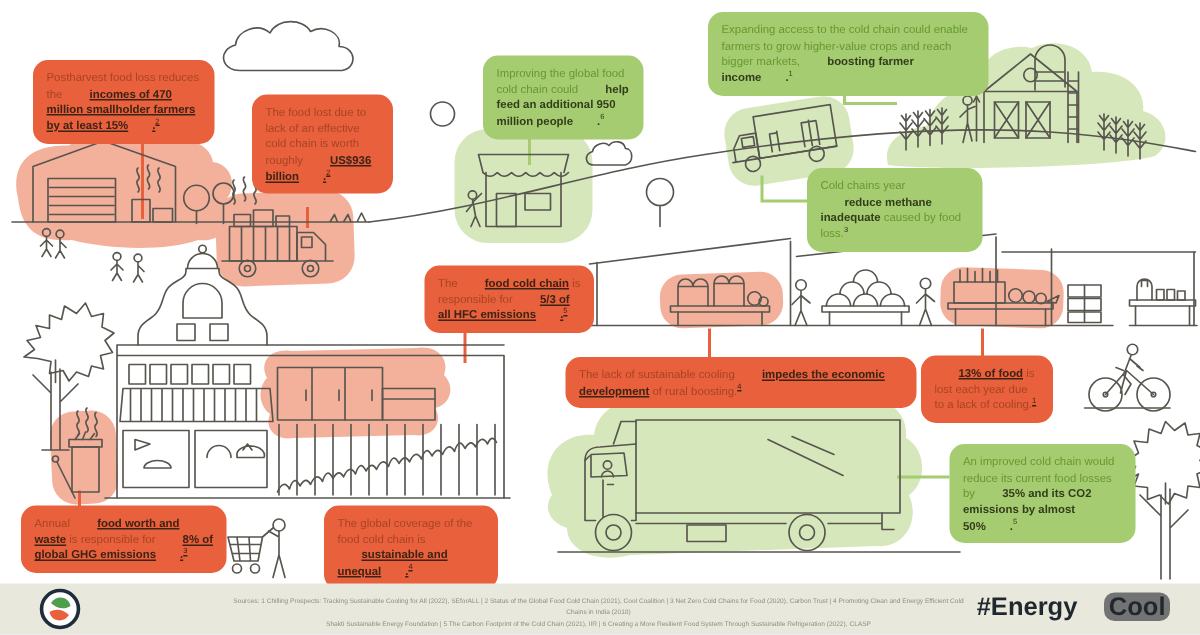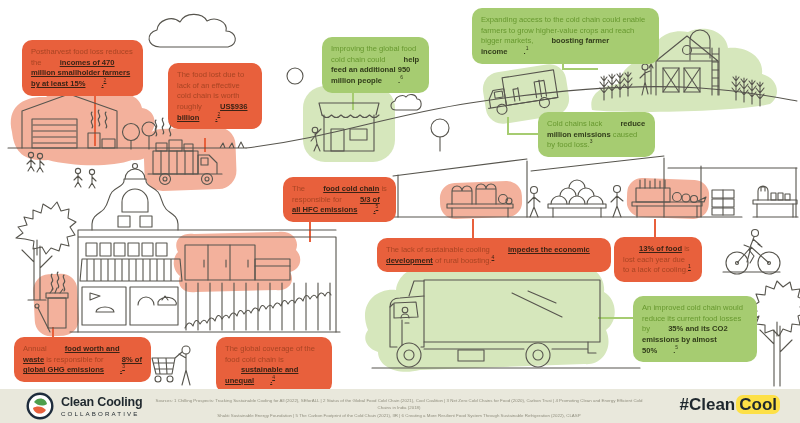--- a/index.html
+++ b/index.html
@@ -29,21 +29,21 @@
   .c11{left:216px;top:337px;width:116px;}
   
   .footer{position:absolute;left:0;top:389px;width:800px;height:34px;background:#E9E8DC;z-index:6;}
   .logo{position:absolute;left:26px;top:3px;display:flex;align-items:center;gap:7px;}
   .logo-text{color:#1F282E;}
   .logo-l1{font-size:12.5px;font-weight:bold;letter-spacing:-0.2px;}
   .logo-l2{font-size:6.2px;letter-spacing:2.1px;margin-top:1px;}
   .sources{position:absolute;left:150px;top:8px;width:498px;text-align:center;
            font-size:4.4px;line-height:1.7;color:#908E7E;}
   .hashtag{position:absolute;right:20px;top:6px;font-size:17px;font-weight:bold;color:#1F282E;}
-  .hashtag .hl{background:#fde047;border-radius:7px;padding:0 3px;margin-left:1px;}
+  .hashtag .hl{background:#737373;border-radius:7px;padding:0 3px;margin-left:18px;}
   
   .ln{stroke:#57554E;stroke-width:1.1;fill:none;stroke-linecap:round;stroke-linejoin:round;}
   .sa{fill:#F3B19C;stroke:none;}
   .pg{fill:#D6E7BC;stroke:none;}
   .lr{stroke:#E8603C;stroke-width:2;fill:none;}
   .lg{stroke:#A6CC71;stroke-width:2;fill:none;}
 </style>
 </head>
 <body>
 
@@ -320,21 +320,21 @@
   <div class="co red c2">
       <p><span>The food lost due to lack of an effective cold chain is worth roughly </span><b>US$936 billion</b><b>.</b><sup>2</sup></p>
     </div>
   <div class="co green c3">
       <p><span>Improving the global food cold chain could </span><b>help feed an additional 950 million people</b><b>.</b><sup>6</sup></p>
     </div>
   <div class="co green c4">
       <p><span>Expanding access to the cold chain could enable farmers to grow higher-value crops and reach bigger markets, </span><b>boosting farmer income</b><b>.</b><sup>1</sup></p>
     </div>
   <div class="co green c5">
-      <p><span>Cold chains lack </span><b>reduce million emissions</b><span> caused by food loss.</span><sup>3</sup></p>
+      <p><span>Cold chains year </span><b>reduce methane inadequate</b><span> caused by food loss.</span><sup>3</sup></p>
     </div>
   <div class="co red c6">
       <p><span>The </span><b>food cold chain</b><span> is responsible for </span><b>5/3 of all HFC emissions</b><b>.</b><sup>5</sup></p>
     </div>
   <div class="co red c7">
       <p><span>The lack of sustainable cooling </span><b>impedes the economic development</b><span> of rural boosting.</span><sup>4</sup></p>
     </div>
   <div class="co red c8">
       <p><b>13% of food</b><span> is lost each year due to a lack of cooling.</span><sup>1</sup></p>
     </div>
@@ -348,24 +348,20 @@
       <p><span>The global coverage of the food cold chain is </span><b>sustainable and unequal</b><b>.</b><sup>4</sup></p>
     </div>
 
   <div class="footer">
     <div class="logo">
       <svg width="28" height="28" viewBox="0 0 28 28">
         <circle cx="14" cy="14" r="12.3" fill="#FFFFFF" stroke="#1E2C3C" stroke-width="2.4"></circle>
         <path d="M8,10 C12,4 20,6 21,12 C17,14.5 12,14 8,10 Z" fill="#4E9E4C"></path>
         <path d="M20,18 C16,24 8,22 7,16 C11,13.5 16,14 20,18 Z" fill="#E8603C"></path>
       </svg>
-      <div class="logo-text">
-        <div class="logo-l1">Clean Cooling</div>
-        <div class="logo-l2">COLLABORATIVE</div>
-      </div>
     </div>
     <div class="sources">
       <div>Sources: 1 Chilling Prospects: Tracking Sustainable Cooling for All (2022), SEforALL | 2 Status of the Global Food Cold Chain (2021), Cool Coalition | 3 Net Zero Cold Chains for Food (2020), Carbon Trust | 4 Promoting Clean and Energy Efficient Cold Chains in India (2018)</div>
       <div>Shakti Sustainable Energy Foundation | 5 The Carbon Footprint of the Cold Chain (2021), IIR | 6 Creating a More Resilient Food System Through Sustainable Refrigeration (2022), CLASP</div>
     </div>
-    <div class="hashtag"><span>#Clean</span><span class="hl">Cool</span></div>
+    <div class="hashtag"><span>#Energy</span><span class="hl">Cool</span></div>
   </div>
 </div>
 
 </body></html>

